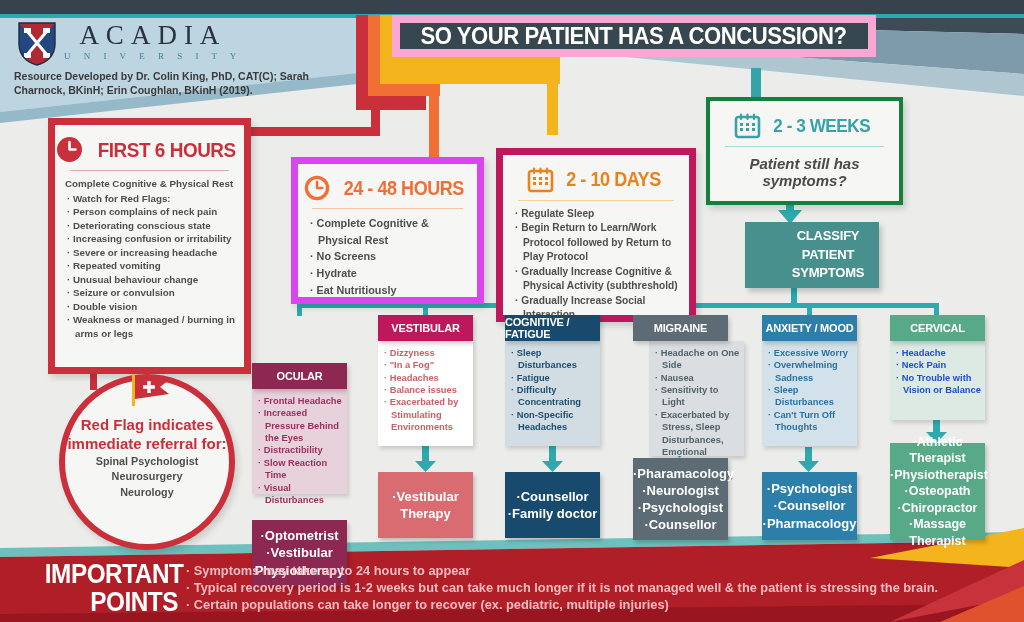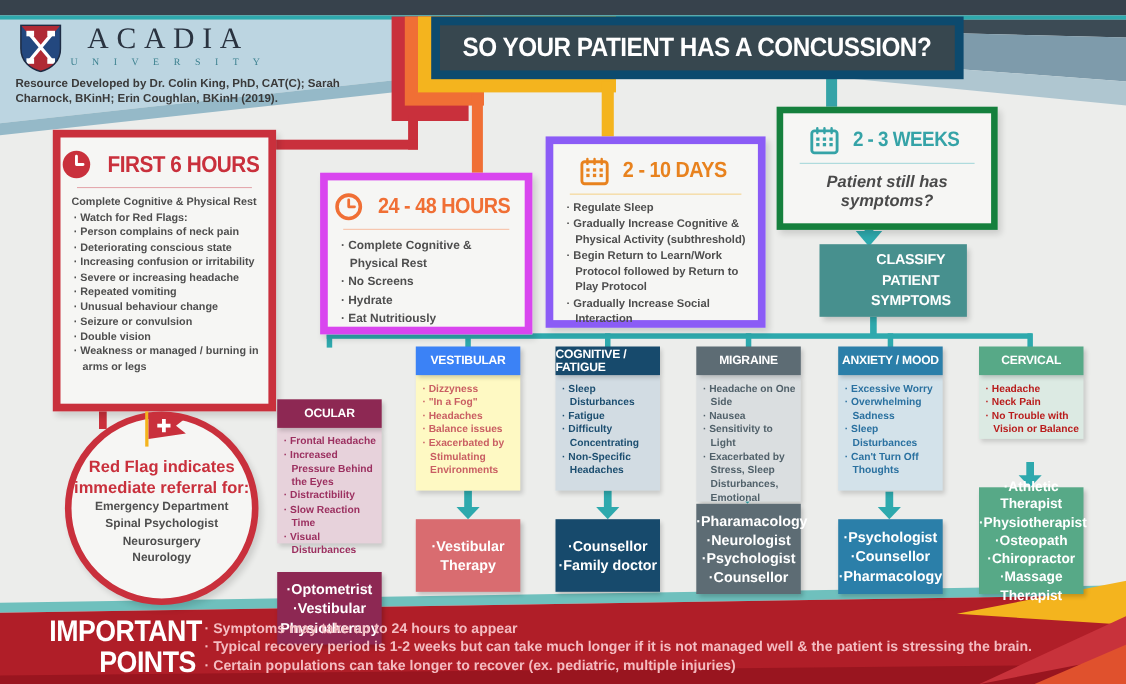--- a/index.html
+++ b/index.html
@@ -9,32 +9,32 @@
 
   
   .logo-row{position:absolute;left:18px;top:22px;display:flex;align-items:flex-start;gap:8px;z-index:3;}
   .logo-text{display:flex;flex-direction:column;align-items:center;}
   .logo-name{font-family:"Liberation Serif",serif;font-size:27px;letter-spacing:7px;color:#2A3340;line-height:1;}
   .logo-sub{font-family:"Liberation Serif",serif;font-size:9px;letter-spacing:5.5px;color:#3E8290;margin-top:2px;}
   .credit{position:absolute;left:14px;top:70px;width:340px;font-size:10.5px;font-weight:700;
           color:#3A3A3A;line-height:1.3;z-index:3;}
 
   
-  .title-frame{position:absolute;left:392px;top:15px;width:484px;height:57px;background:#0c4a6e;z-index:4;}
+  .title-frame{position:absolute;left:392px;top:15px;width:484px;height:42px;background:#f9a8d4;z-index:4;}
   .title-inner{position:absolute;left:8px;top:8px;right:8px;bottom:8px;background:#37474F;
                display:flex;align-items:center;justify-content:center;}
   .title-text{color:#fff;font-weight:700;font-size:24px;letter-spacing:-0.5px;white-space:nowrap;
               transform:scaleX(0.92);}
 
   
   .tbox{position:absolute;background:#F6F6F4;border-style:solid;z-index:5;box-shadow:3px 4px 6px rgba(0,0,0,0.14);}
   .tbox-first6{left:48px;top:118px;width:189px;height:242px;border:7px solid #C9303C;}
   .tbox-2448{left:291px;top:157px;width:179px;height:133px;border:7px solid #d946ef;}
-  .tbox-210{left:496px;top:124px;width:186px;height:160px;border:7px solid #8b5cf6;}
-  .tbox-23w{left:706px;top:97px;width:189px;height:100px;border:6px solid #15803d;}
+  .tbox-210{left:496px;top:148px;width:186px;height:160px;border:7px solid #be185d;}
+  .tbox-23w{left:706px;top:97px;width:189px;height:100px;border:4px solid #15803d;}
   .tbox-head{display:flex;align-items:center;justify-content:center;gap:7px;margin-top:11px;}
   .tbox-title{font-weight:700;letter-spacing:-0.5px;white-space:nowrap;transform:scaleX(0.9);}
   .tbox-first6 .tbox-title{color:#C9303C;font-size:21px;}
   .tbox-2448 .tbox-title{color:#F06F35;font-size:20px;}
   .tbox-210 .tbox-title{color:#E8821E;font-size:20px;}
   .tbox-23w .tbox-title{color:#35A3A7;font-size:19px;}
   .divider{height:1px;margin:7px auto 6px auto;width:84%;}
   .dv-red{background:#E4A9AE;}.dv-or{background:#F8C3A8;}.dv-ye{background:#F6D48F;}.dv-te{background:#A8D9DB;}
   .tbox-lead{font-size:9.8px;font-weight:700;color:#4E4E4E;margin:0 10px 1px 10px;line-height:1.38;}
   .tlist{margin:0 8px 0 12px;}
@@ -66,28 +66,28 @@
   .sym{position:absolute;top:341px;width:95px;z-index:4;box-sizing:border-box;padding:6px 3px 0 6px;
        box-shadow:2px 3px 4px rgba(0,0,0,0.15);}
   .sym .li{font-size:9.3px;font-weight:700;line-height:1.33;padding-left:7px;text-indent:-7px;}
   .sym .li::before{content:"\00B7  ";}
   .ref{position:absolute;width:95px;z-index:5;box-sizing:border-box;display:flex;flex-direction:column;
        justify-content:center;text-align:center;color:#fff;font-weight:700;
        box-shadow:2px 3px 4px rgba(0,0,0,0.2);}
   .ref .li{line-height:1.32;}
   .ref .li::before{content:"\00B7 ";}
   .c0{left:252px;margin-top:48px;} .c1{left:378px;} .c2{left:505px;} .c3{left:633px;} .c4{left:762px;} .c5{left:890px;}
-  .hd0{background:#8D2853;} .hd1{background:#3b82f6;} .hd2{background:#174A6C;}
+  .hd0{background:#8D2853;} .hd1{background:#be185d;} .hd2{background:#174A6C;}
   .hd3{background:#5D6C74;} .hd4{background:#2B7FA9;} .hd5{background:#57A987;}
   .sy0{background:#E7D2DB;color:#9C3060;height:105px;}
-  .sy1{background:#fef9c3;color:#C95F63;height:105px;}
+  .sy1{background:#ffffff;color:#C95F63;height:105px;}
   .sy2{background:#D2DCE3;color:#1C4E70;height:105px;}
-  .sy3{background:#DADEE0;color:#51616A;height:115px;}
+  .sy3{background:#DADEE0;color:#51616A;height:115px;margin-left:16px;}
   .sy4{background:#D3E2EA;color:#2A71A0;height:105px;}
-  .sy5{background:#DCEAE3;color:#b91c1c;height:58px;}
+  .sy5{background:#DCEAE3;color:#1d4ed8;height:79px;}
   .rf0{background:#8D2853;top:472px;height:66px;font-size:13px;}
   .rf1{background:#D96C70;top:472px;height:66px;font-size:13px;}
   .rf2{background:#174A6C;top:472px;height:66px;font-size:13px;}
   .rf3{background:#5D6C74;top:458px;height:82px;font-size:13px;}
   .rf4{background:#2B7FA9;top:472px;height:68px;font-size:13px;}
   .rf5{background:#57A987;top:443px;height:97px;font-size:12.5px;}
 
   
   .imp-title{position:absolute;left:30px;top:561px;width:148px;text-align:right;color:#fff;
              font-weight:700;font-size:27px;line-height:1.02;letter-spacing:-0.5px;z-index:6;
@@ -242,22 +242,22 @@
           <rect x="6" y="16" width="3" height="3"></rect>
             <rect x="12" y="16" width="3" height="3"></rect>
             <rect x="18" y="16" width="3" height="3"></rect>
         </g>
       </svg>
       <span class="tbox-title">2 - 10 DAYS</span>
     </div>
     <div class="divider dv-ye"></div>
     <div class="tlist tlist-210">
         <div class="li">Regulate Sleep</div>
+        <div class="li">Begin Return to Learn/Work Protocol followed by Return to Play Protocol</div>
         <div class="li">Gradually Increase Cognitive &amp; Physical Activity (subthreshold)</div>
-        <div class="li">Begin Return to Learn/Work Protocol followed by Return to Play Protocol</div>
         <div class="li">Gradually Increase Social Interaction</div>
       </div>
   </div>
 
   <div class="tbox tbox-23w">
     <div class="tbox-head">
       <svg width="27" height="27" viewBox="0 0 27 27">
         <rect x="2" y="5" width="23" height="20" rx="2.5" fill="none" stroke="#35A3A7" stroke-width="2.6"></rect>
         <path d="M7,2.5 V7 M13.5,2.5 V7 M20,2.5 V7" stroke="#35A3A7" stroke-width="2.2" stroke-linecap="round"></path>
         <g fill="#35A3A7">
@@ -278,21 +278,20 @@
   <div class="flag-circle">
     <div class="flag-icon-wrap">
       <svg width="44" height="36" viewBox="0 0 44 36">
         <rect x="5" y="2" width="3" height="32" fill="#F4B41E"></rect>
         <path d="M8,3 L42,8 L33,15 L42,22 L8,27 Z" fill="#C9303C"></path>
         <path d="M22,9 V21 M16,15 H28" stroke="#fff" stroke-width="3.4"></path>
       </svg>
     </div>
     <div class="flag-title">Red Flag indicates immediate referral for:</div>
     <div class="flag-list">
-        <div class="li">Emergency Department</div>
         <div class="li">Spinal Psychologist</div>
         <div class="li">Neurosurgery</div>
         <div class="li">Neurology</div>
       </div>
   </div>
 
   <div class="classify">CLASSIFY PATIENT SYMPTOMS</div>
 
   <div class="cat-head c0 hd0">OCULAR</div>
   <div class="sym c0 sy0">

